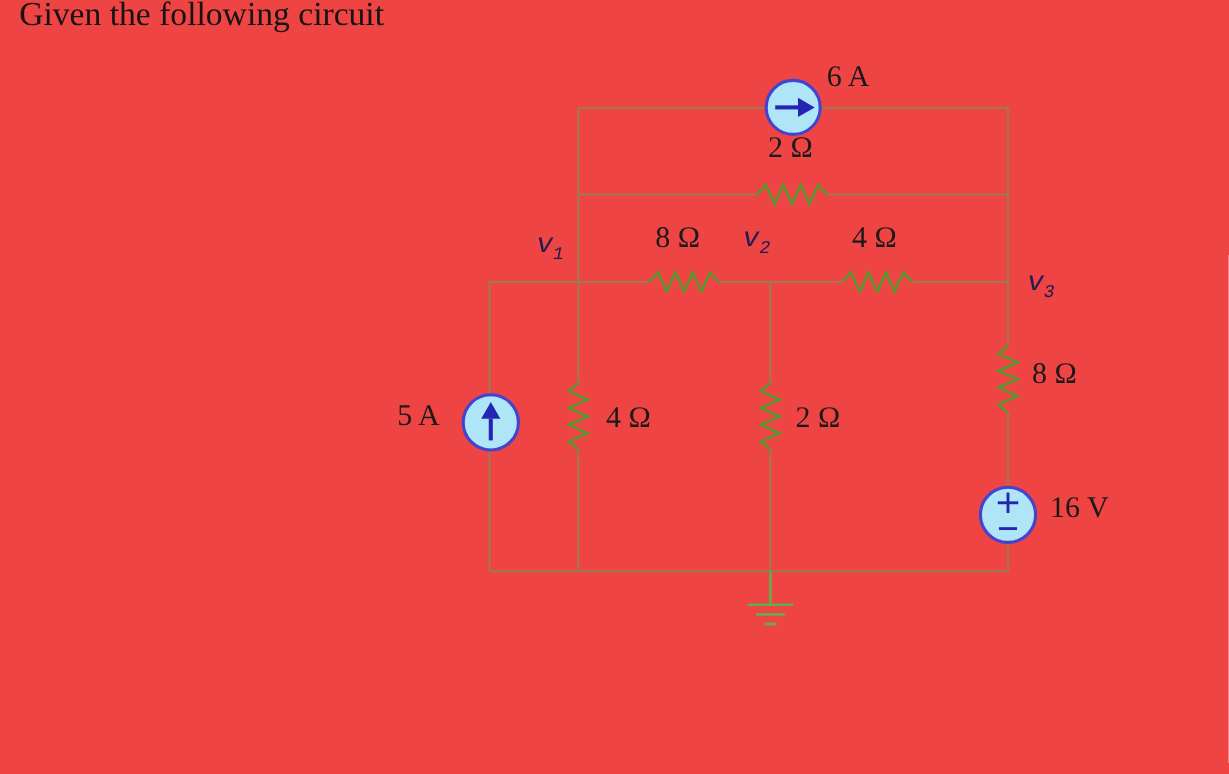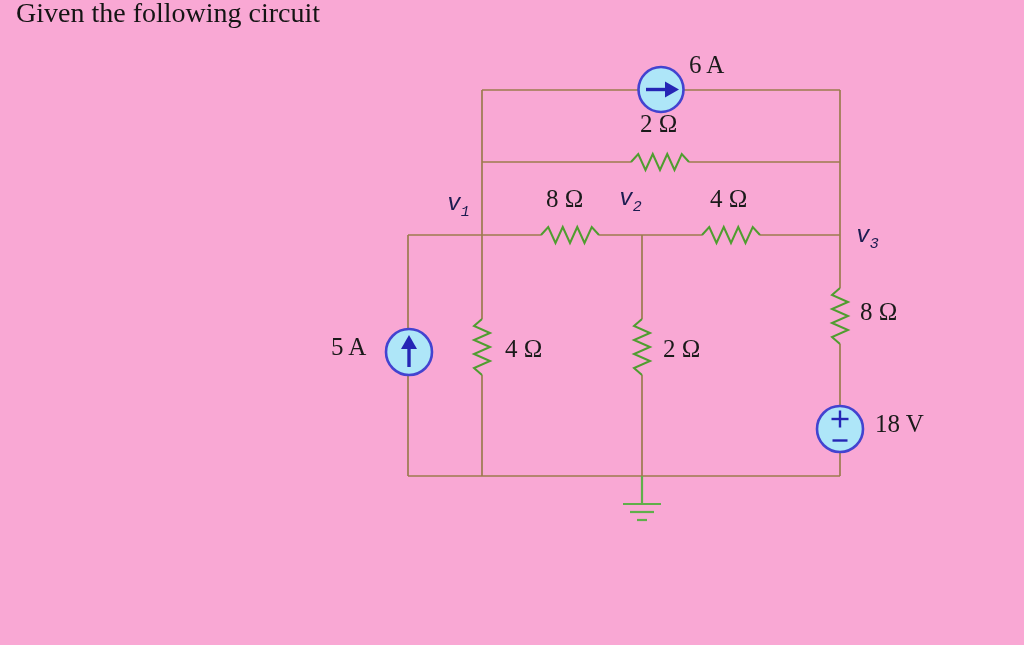--- a/index.html
+++ b/index.html
@@ -1,19 +1,19 @@
 <!DOCTYPE html>
 <html><head>
 <meta charset="utf-8">
 <style>
   html,body{margin:0;padding:0;background:#ffffff;}
   .canvas{
     position:relative;
     width:1024px;height:645px;
-    background:#f9a8d4;
+    background:#ef4444;
     overflow:hidden;
     font-family:"Liberation Serif", serif;
     color:#111111;
   }
   .page-title{
     position:absolute;left:16px;top:-3px;
     font-size:28px;line-height:1.15;color:#141414;
     white-space:nowrap;
   }
   .circuit-svg{position:absolute;left:0;top:0;}
@@ -102,20 +102,20 @@
   </svg>
 
   <div class="clabel" style="left:689px;top:52px">6 A</div>
   <div class="clabel" style="left:640px;top:111px">2 Ω</div>
   <div class="clabel" style="left:546px;top:186px">8 Ω</div>
   <div class="clabel" style="left:710px;top:186px">4 Ω</div>
   <div class="clabel" style="left:505px;top:336px">4 Ω</div>
   <div class="clabel" style="left:663px;top:336px">2 Ω</div>
   <div class="clabel" style="left:860px;top:299px">8 Ω</div>
   <div class="clabel" style="left:331px;top:334px">5 A</div>
-  <div class="clabel" style="left:875px;top:411px">18 V</div>
+  <div class="clabel" style="left:875px;top:411px">16 V</div>
 
   <div class="nlabel" style="left:447px;top:193px"><i>v</i><sub>1</sub></div>
   <div class="nlabel" style="left:619px;top:188px"><i>v</i><sub>2</sub></div>
   <div class="nlabel" style="left:856px;top:225px"><i>v</i><sub>3</sub></div>
 
 
 </div>
 
 </body></html>

